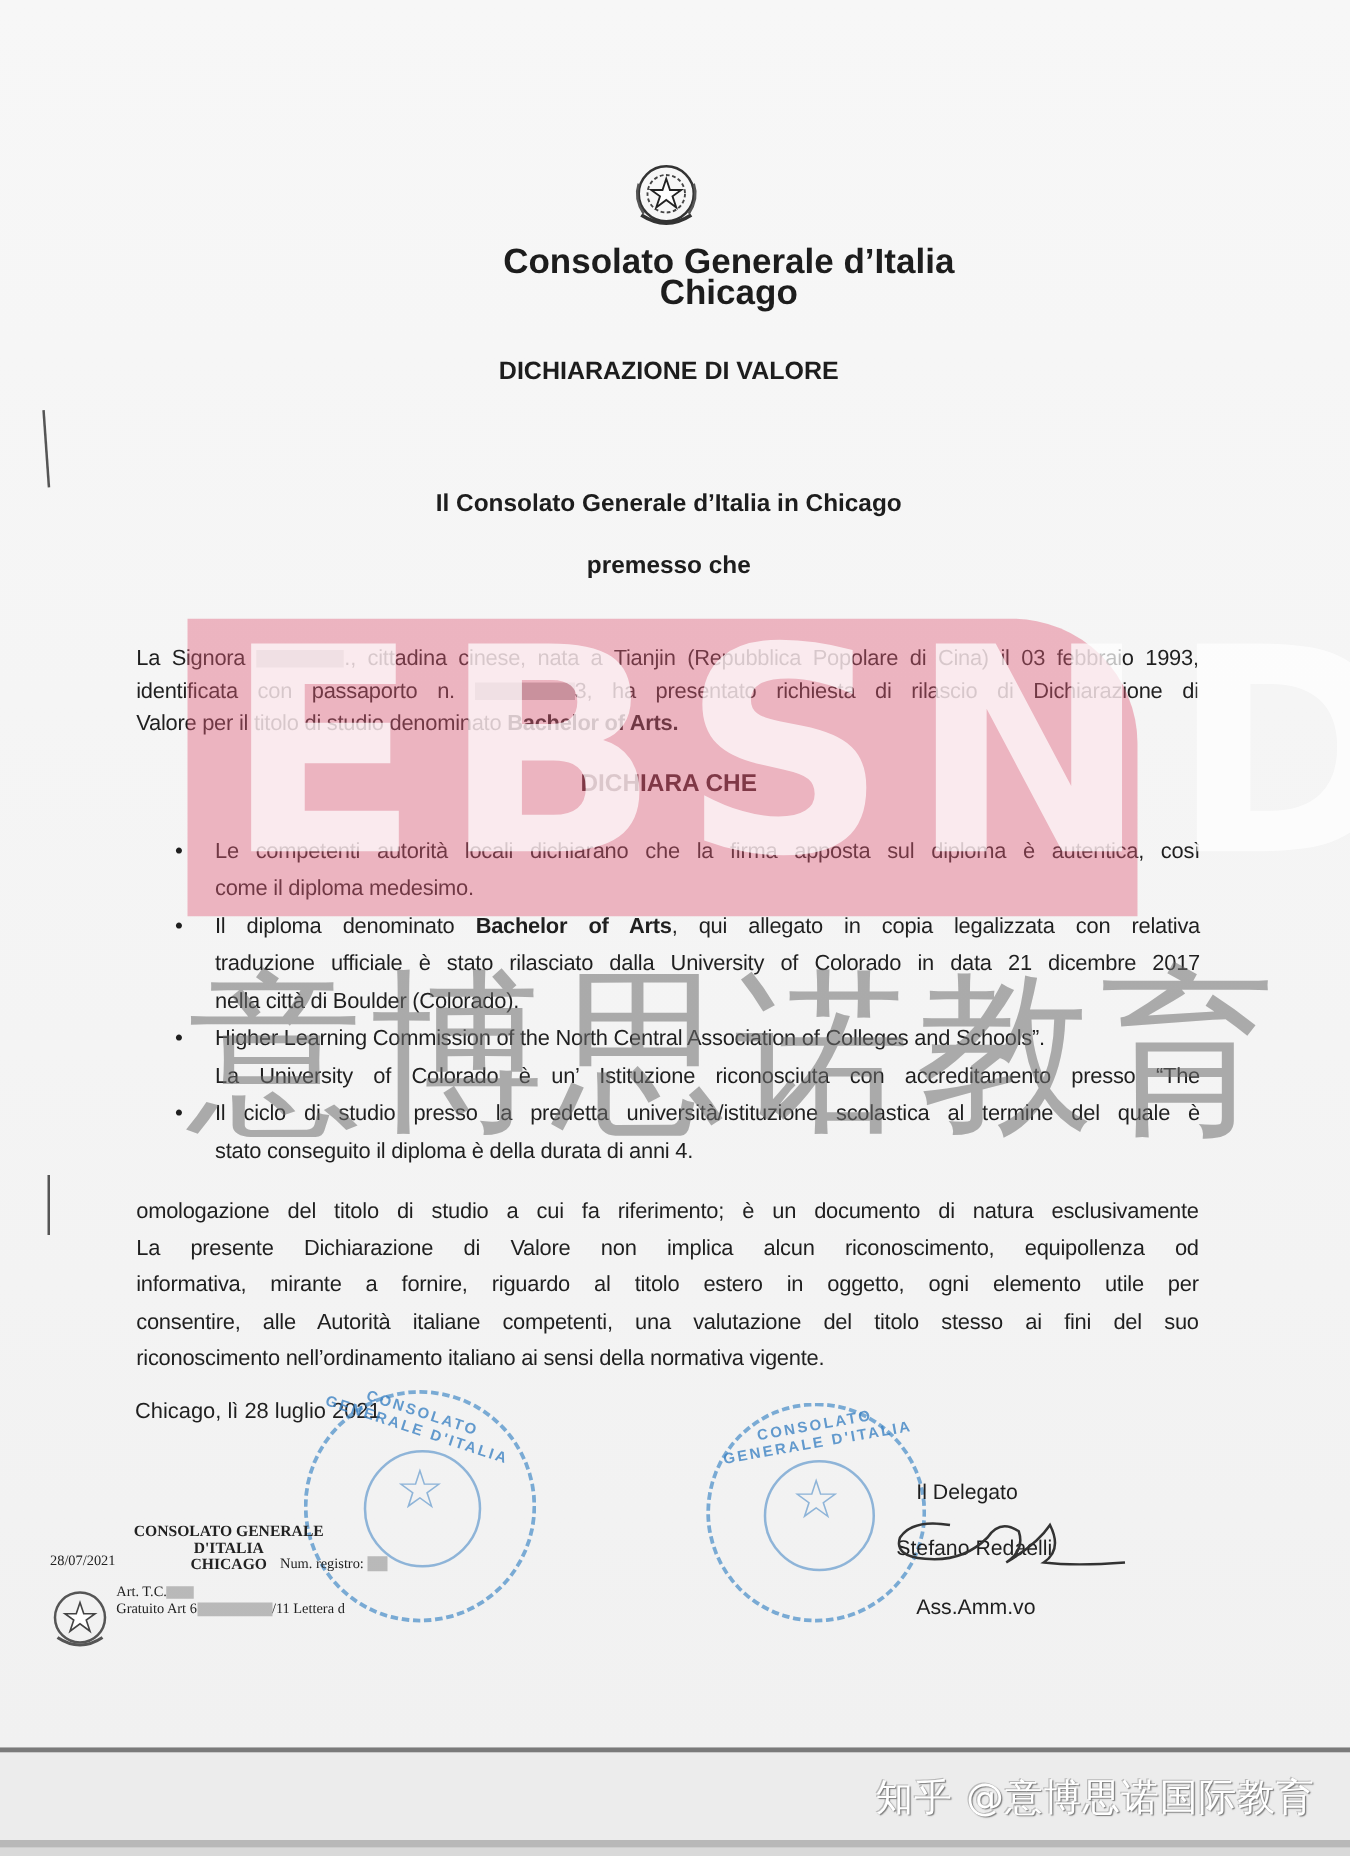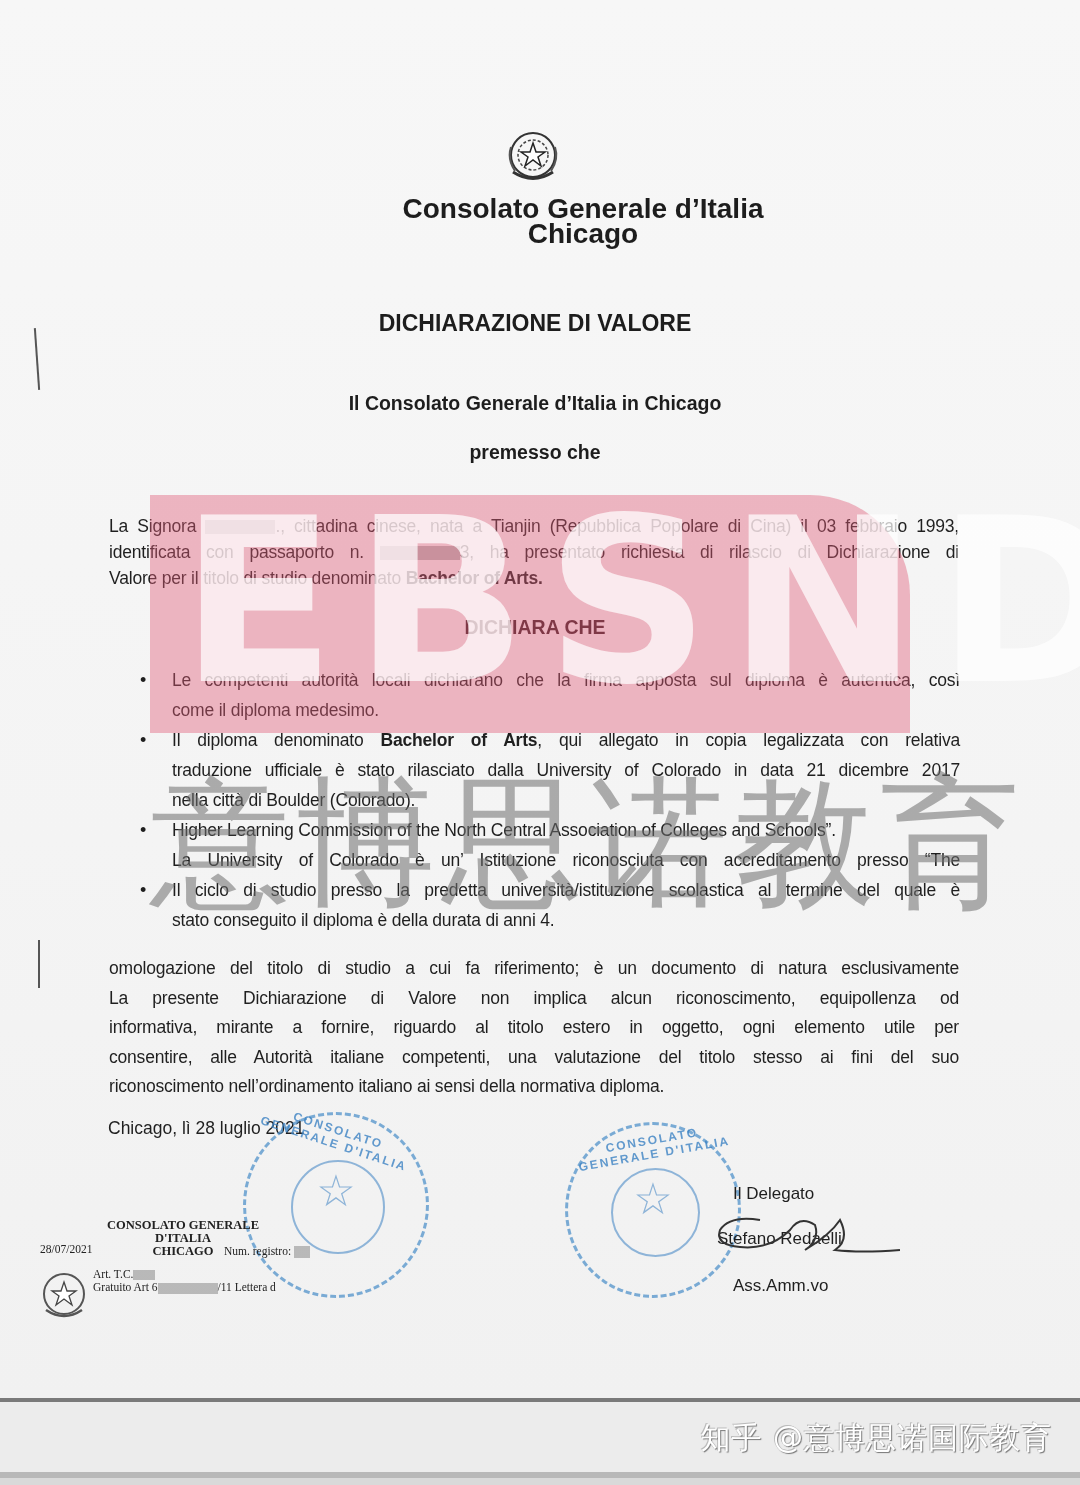--- a/index.html
+++ b/index.html
@@ -15,21 +15,21 @@
     box-shadow: 0 3px 4px rgba(0,0,0,0.35);
   }
   .page-under {
     position: absolute; left: 0; top: 1402px; width: 1080px; height: 70px;
     background: #ececec; border-bottom: 6px solid #b8b8b8;
   }
   .edge-mark { position: absolute; width: 2px; background: #555; }
   .emblem { position: absolute; left: 503px; top: 127px; width: 60px; height: 60px; }
   .hdr { position: absolute; left: 0; width: 1070px; text-align: center; font-weight: bold; color: #1d1d1d; }
   .h-consolato { top: 196px; font-size: 28px; line-height: 25px; padding-left: 48px; }
-  .h-title { top: 310px; font-size: 23px; text-align: center; }
+  .h-title { top: 286px; font-size: 20px; text-align: center; }
   .h-sub { top: 392px; font-size: 19.5px; text-align: center; }
   .h-premesso { top: 441px; font-size: 19.5px; }
   .h-dichiara { top: 616px; font-size: 19.5px; color: #3a1f24; }
   .body-text {
     position: absolute; font-family: "Liberation Sans Narrow", "Liberation Sans", sans-serif;
     font-size: 17.5px; color: #1f1f1f; text-align: justify; letter-spacing: -0.2px;
   }
   .intro { left: 109px; top: 513px; width: 850px; line-height: 26px; }
   .line { display: block; text-align: justify; text-align-last: justify; white-space: nowrap; }
   .line.last { text-align-last: left; }
@@ -132,21 +132,21 @@
       <span class="line">Il ciclo di studio presso la predetta università/istituzione scolastica al termine del quale è</span>
       <span class="line last">stato conseguito il diploma è della durata di anni 4.</span>
     </div>
   </div>
 
   <div class="body-text notice">
     <span class="line">omologazione del titolo di studio a cui fa riferimento; è un documento di natura esclusivamente</span>
     <span class="line">La presente Dichiarazione di Valore non implica alcun riconoscimento, equipollenza od</span>
     <span class="line">informativa, mirante a fornire, riguardo al titolo estero in oggetto, ogni elemento utile per</span>
     <span class="line">consentire, alle Autorità italiane competenti, una valutazione del titolo stesso ai fini del suo</span>
-    <span class="line last">riconoscimento nell’ordinamento italiano ai sensi della normativa diploma.</span>
+    <span class="line last">riconoscimento nell’ordinamento italiano ai sensi della normativa vigente.</span>
   </div>
 
   <div class="date">Chicago, lì 28 luglio 2021</div>
 
   <div class="stamp stamp-1">
     <div class="stamp-label" style="transform:rotate(18deg);font-size:12px;">CONSOLATO GENERALE D'ITALIA</div>
     <div class="stamp-inner"></div>
     <div class="stamp-star">☆</div>
   </div>
 

